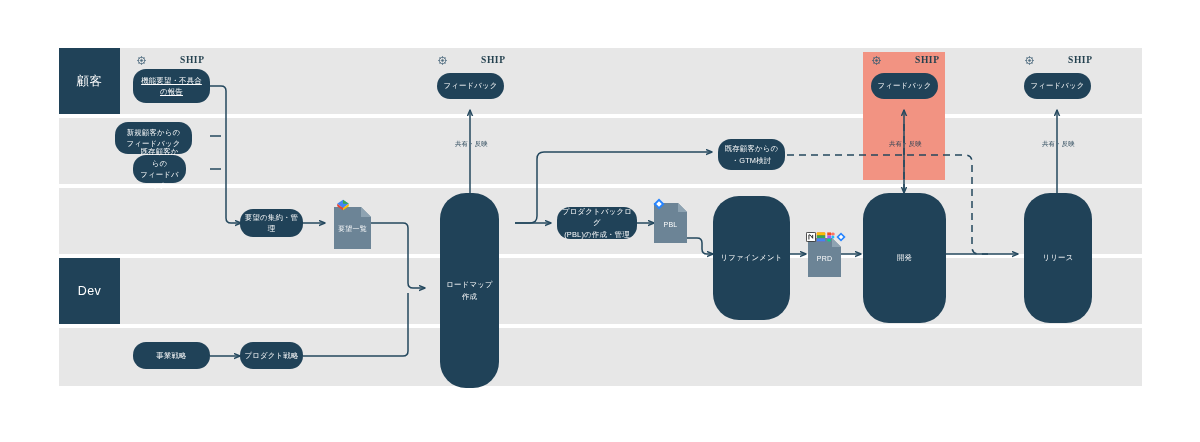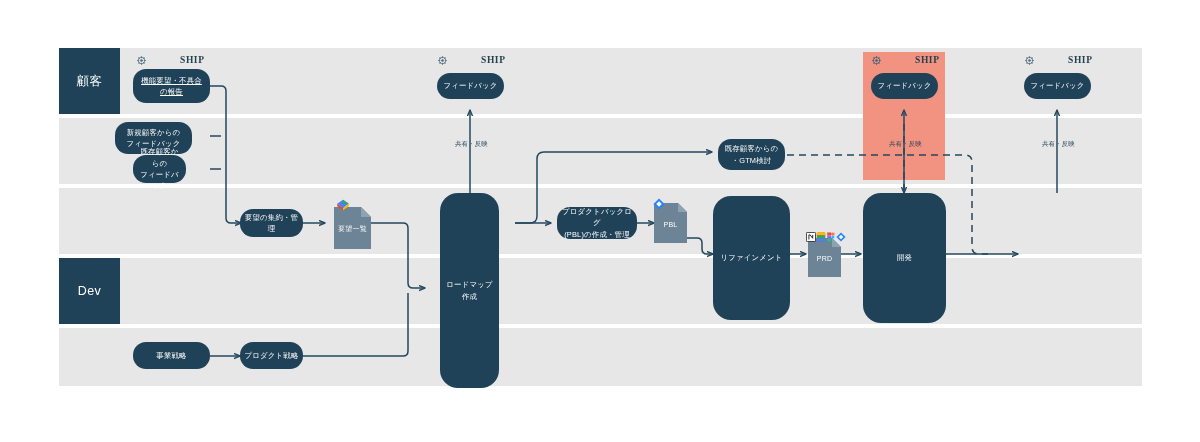--- a/index.html
+++ b/index.html
@@ -12,21 +12,21 @@
               display:flex;align-items:center;justify-content:center;text-align:center;
               font-size:12.5px;line-height:1.35;letter-spacing:.5px;}
 
   
   #wires{position:absolute;left:0;top:0;width:1200px;height:442px;pointer-events:none;}
 
   
   .node{position:absolute;background:#204258;color:#ffffff;border-radius:14px;
         display:flex;align-items:center;justify-content:center;text-align:center;
         font-size:7.4px;line-height:1.55;letter-spacing:.2px;padding:2px 4px;box-sizing:border-box;}
-  .node.tall{border-radius:18px;}
+  .node.tall{border-radius:26px;}
   .node.pill{border-radius:13px;}
 
   
   .ship{position:absolute;display:flex;align-items:center;gap:2px;color:#2b4a5e;}
   .ship .glyph{width:9px;height:9px;display:block;}
   .ship .word{font-family:"Liberation Serif","DejaVu Serif",serif;font-size:9.5px;
               font-weight:700;letter-spacing:.6px;color:#24414f;margin-left:32px;}
 
   
   .highlight{position:absolute;background:#f29382;}
@@ -206,20 +206,21 @@
   <div class="node pill" style="left:557px;top:207px;width:80px;height:32px;white-space:pre-line;">プロダクトバックログ
 (PBL)の作成・管理</div>
 
   <div class="node pill" style="left:718px;top:139px;width:67px;height:31px;white-space:pre-line;">既存顧客からの
 ・GTM検討</div>
 
   <div class="node tall" style="left:713px;top:196px;width:77px;height:124px;">リファインメント</div>
 
   <div class="node tall" style="left:863px;top:193px;width:83px;height:130px;">開発</div>
 
+  <div class="node tall" style="left:1024px;top:193px;width:68px;height:130px;">リリース</div>
 
   <div class="node pill" style="left:133px;top:342px;width:77px;height:27px;">事業戦略</div>
 
   <div class="node pill" style="left:240px;top:342px;width:63px;height:27px;">プロダクト戦略</div>
 
   <div class="doc" style="left:334px;top:207px;width:37px;height:42px;">
     <svg class="sheet" viewBox="0 0 37 42">
       <path d="M0,0 H27 L37,10 V42 H0 Z" fill="#6c8496"></path>
       <path d="M27,0 L37,10 H27 Z" fill="#8ea3b2"></path>
     </svg>

